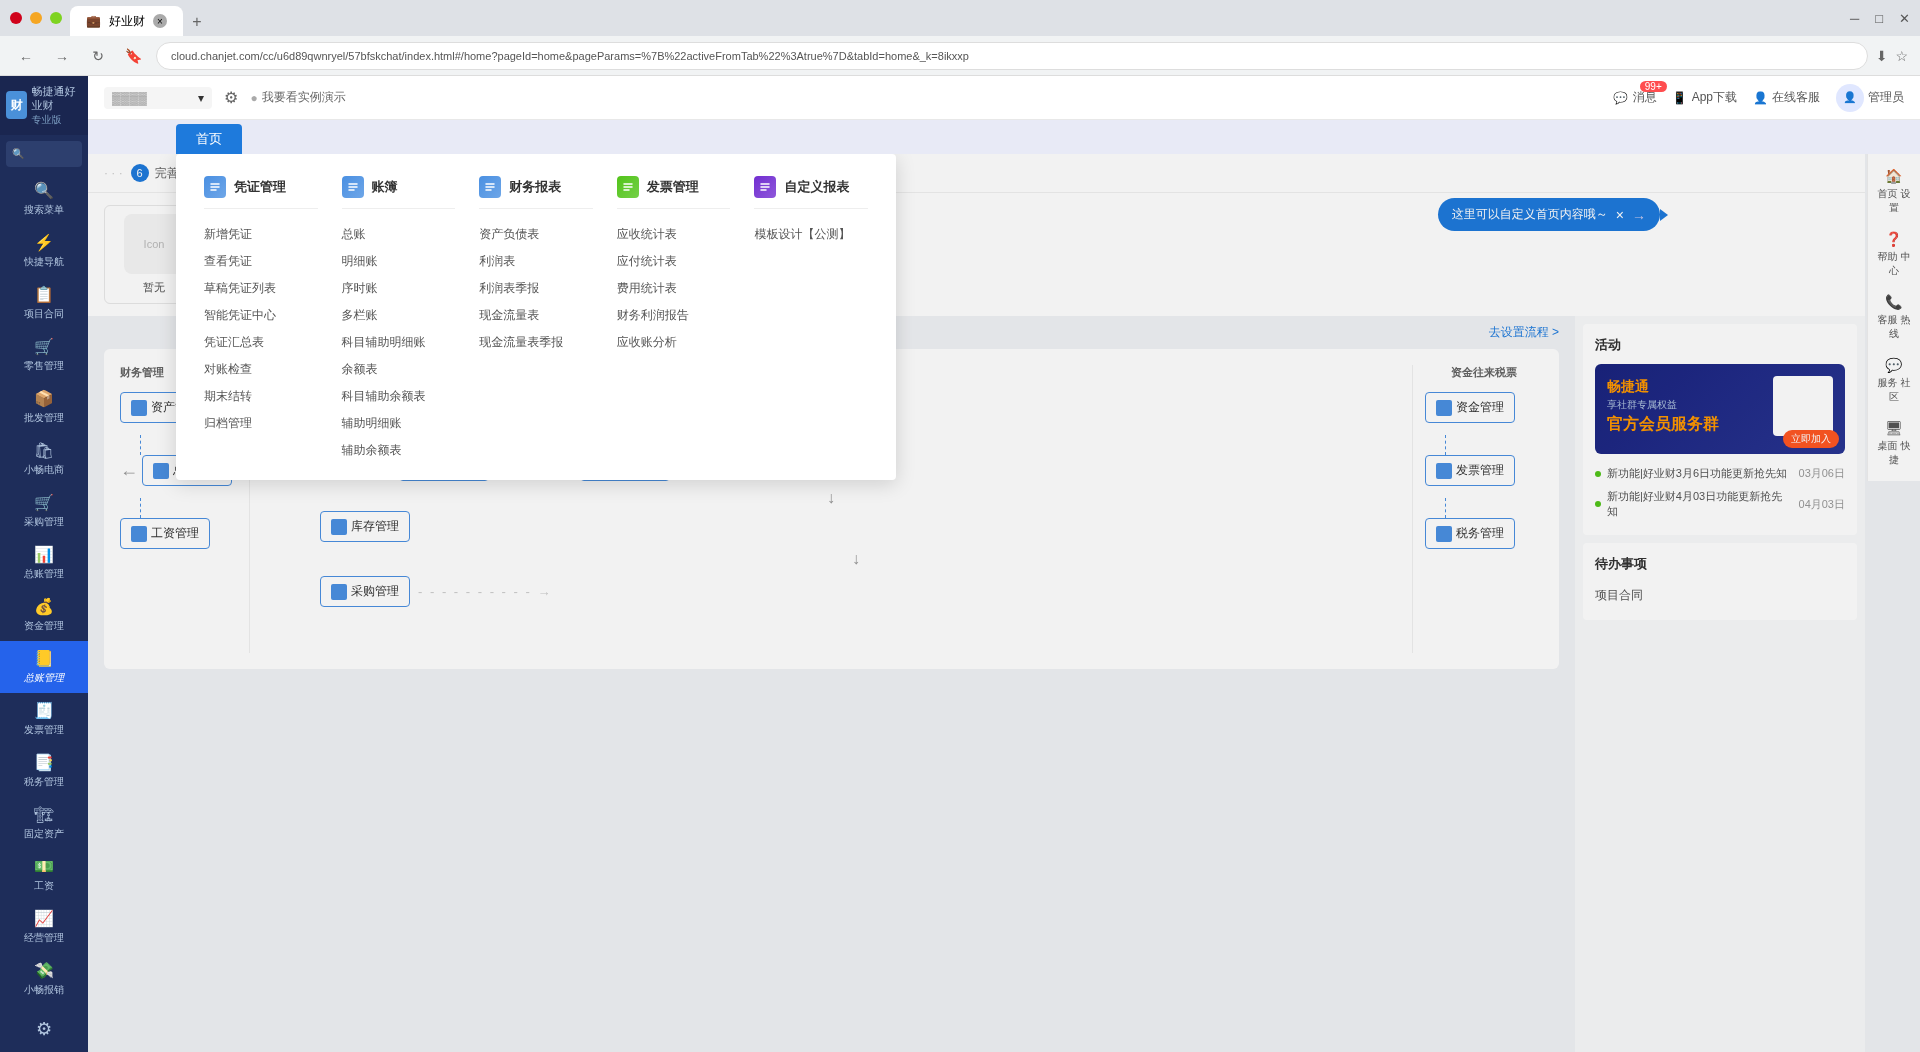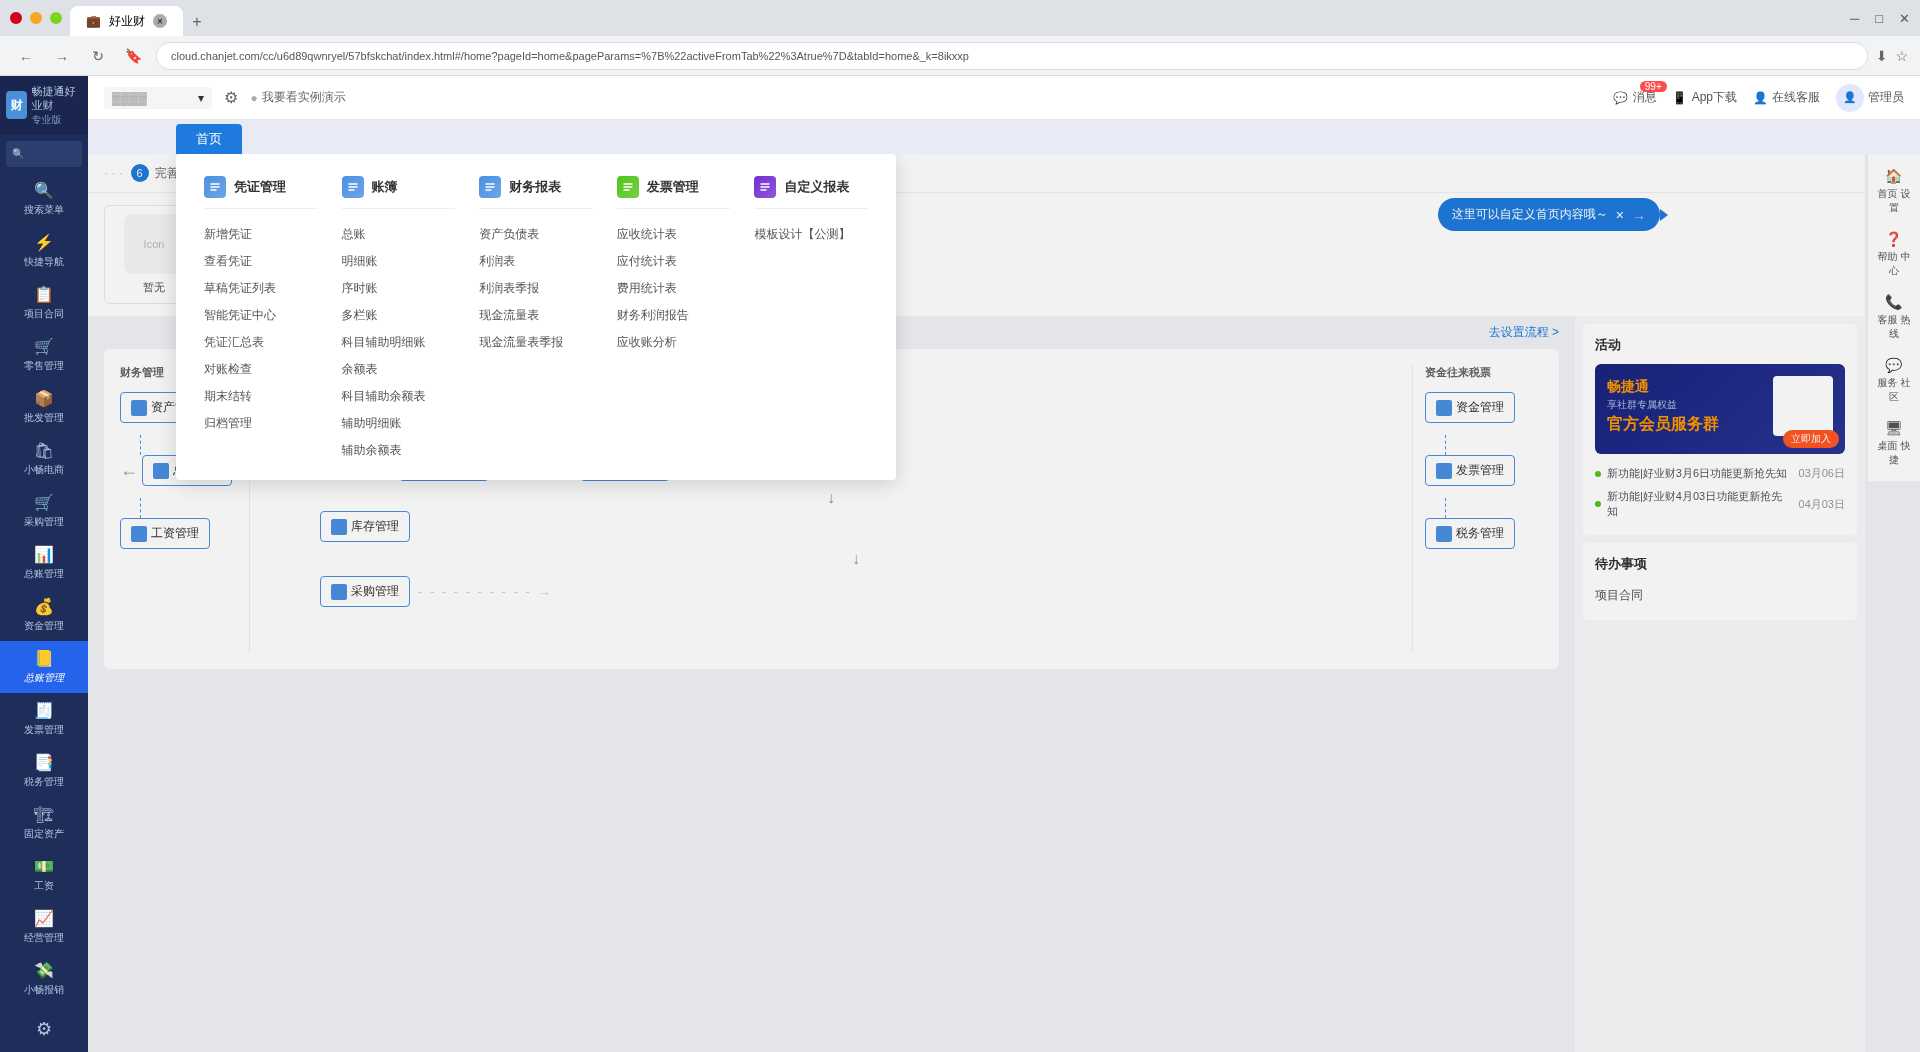--- a/index.html
+++ b/index.html
@@ -539,21 +539,21 @@
                   <div style="width:50px;"></div>
                   <div class="flow-box">
                     <div class="flow-box-icon"></div>
                     <span>采购管理</span>
                   </div>
                   <span style="color:#ccc; letter-spacing:2px;">- - - - - - - - - - →</span>
                 </div>
               </div>
 
               <div style="width:130px; flex-shrink:0; padding-left:12px;">
-                <div style="font-size:11px; color:#666; margin-bottom:12px; font-weight:600;">资金往来税票</div>
+                <div style="font-size:11px; color:#666; margin-bottom:12px; font-weight:600;text-align:center;">资金往来税票</div>
                 <div class="flow-row">
                   <div class="flow-box">
                     <div class="flow-box-icon"></div>
                     <span>资金管理</span>
                   </div>
                 </div>
                 <div style="border-left:1px dashed #4a90e2; height:20px; margin-left:20px;"></div>
                 <div class="flow-row">
                   <div class="flow-box">
                     <div class="flow-box-icon"></div>

